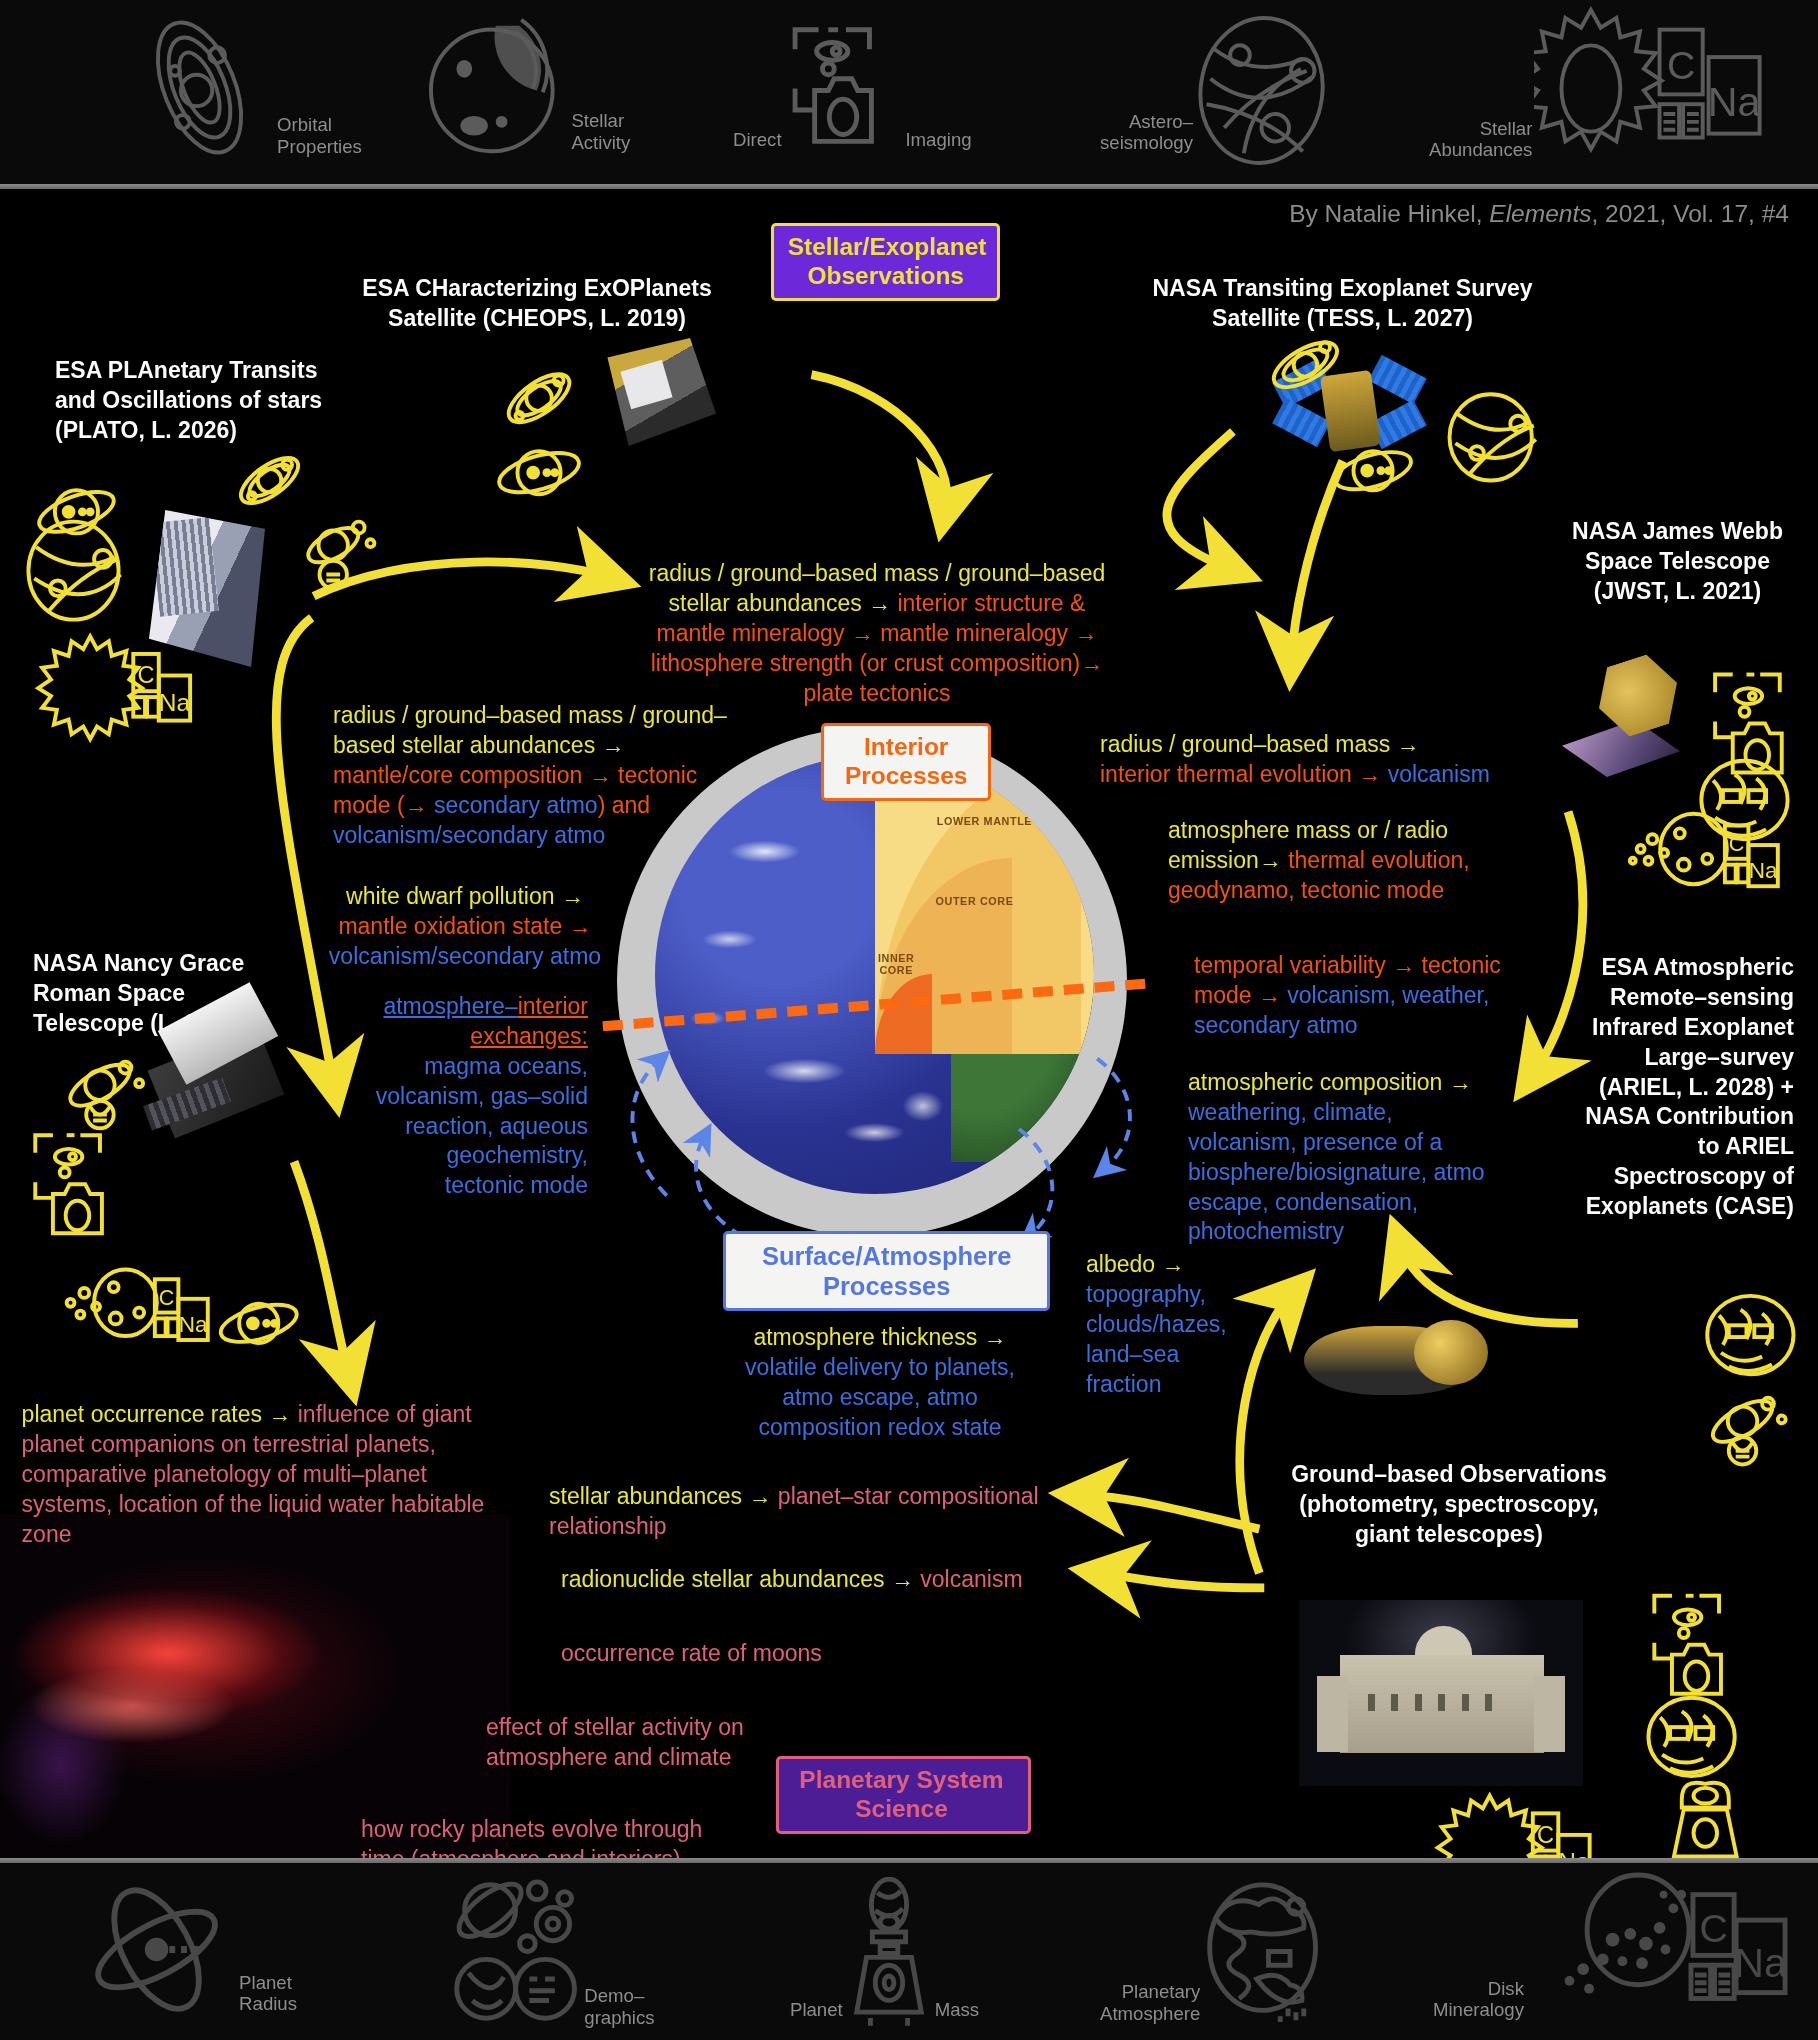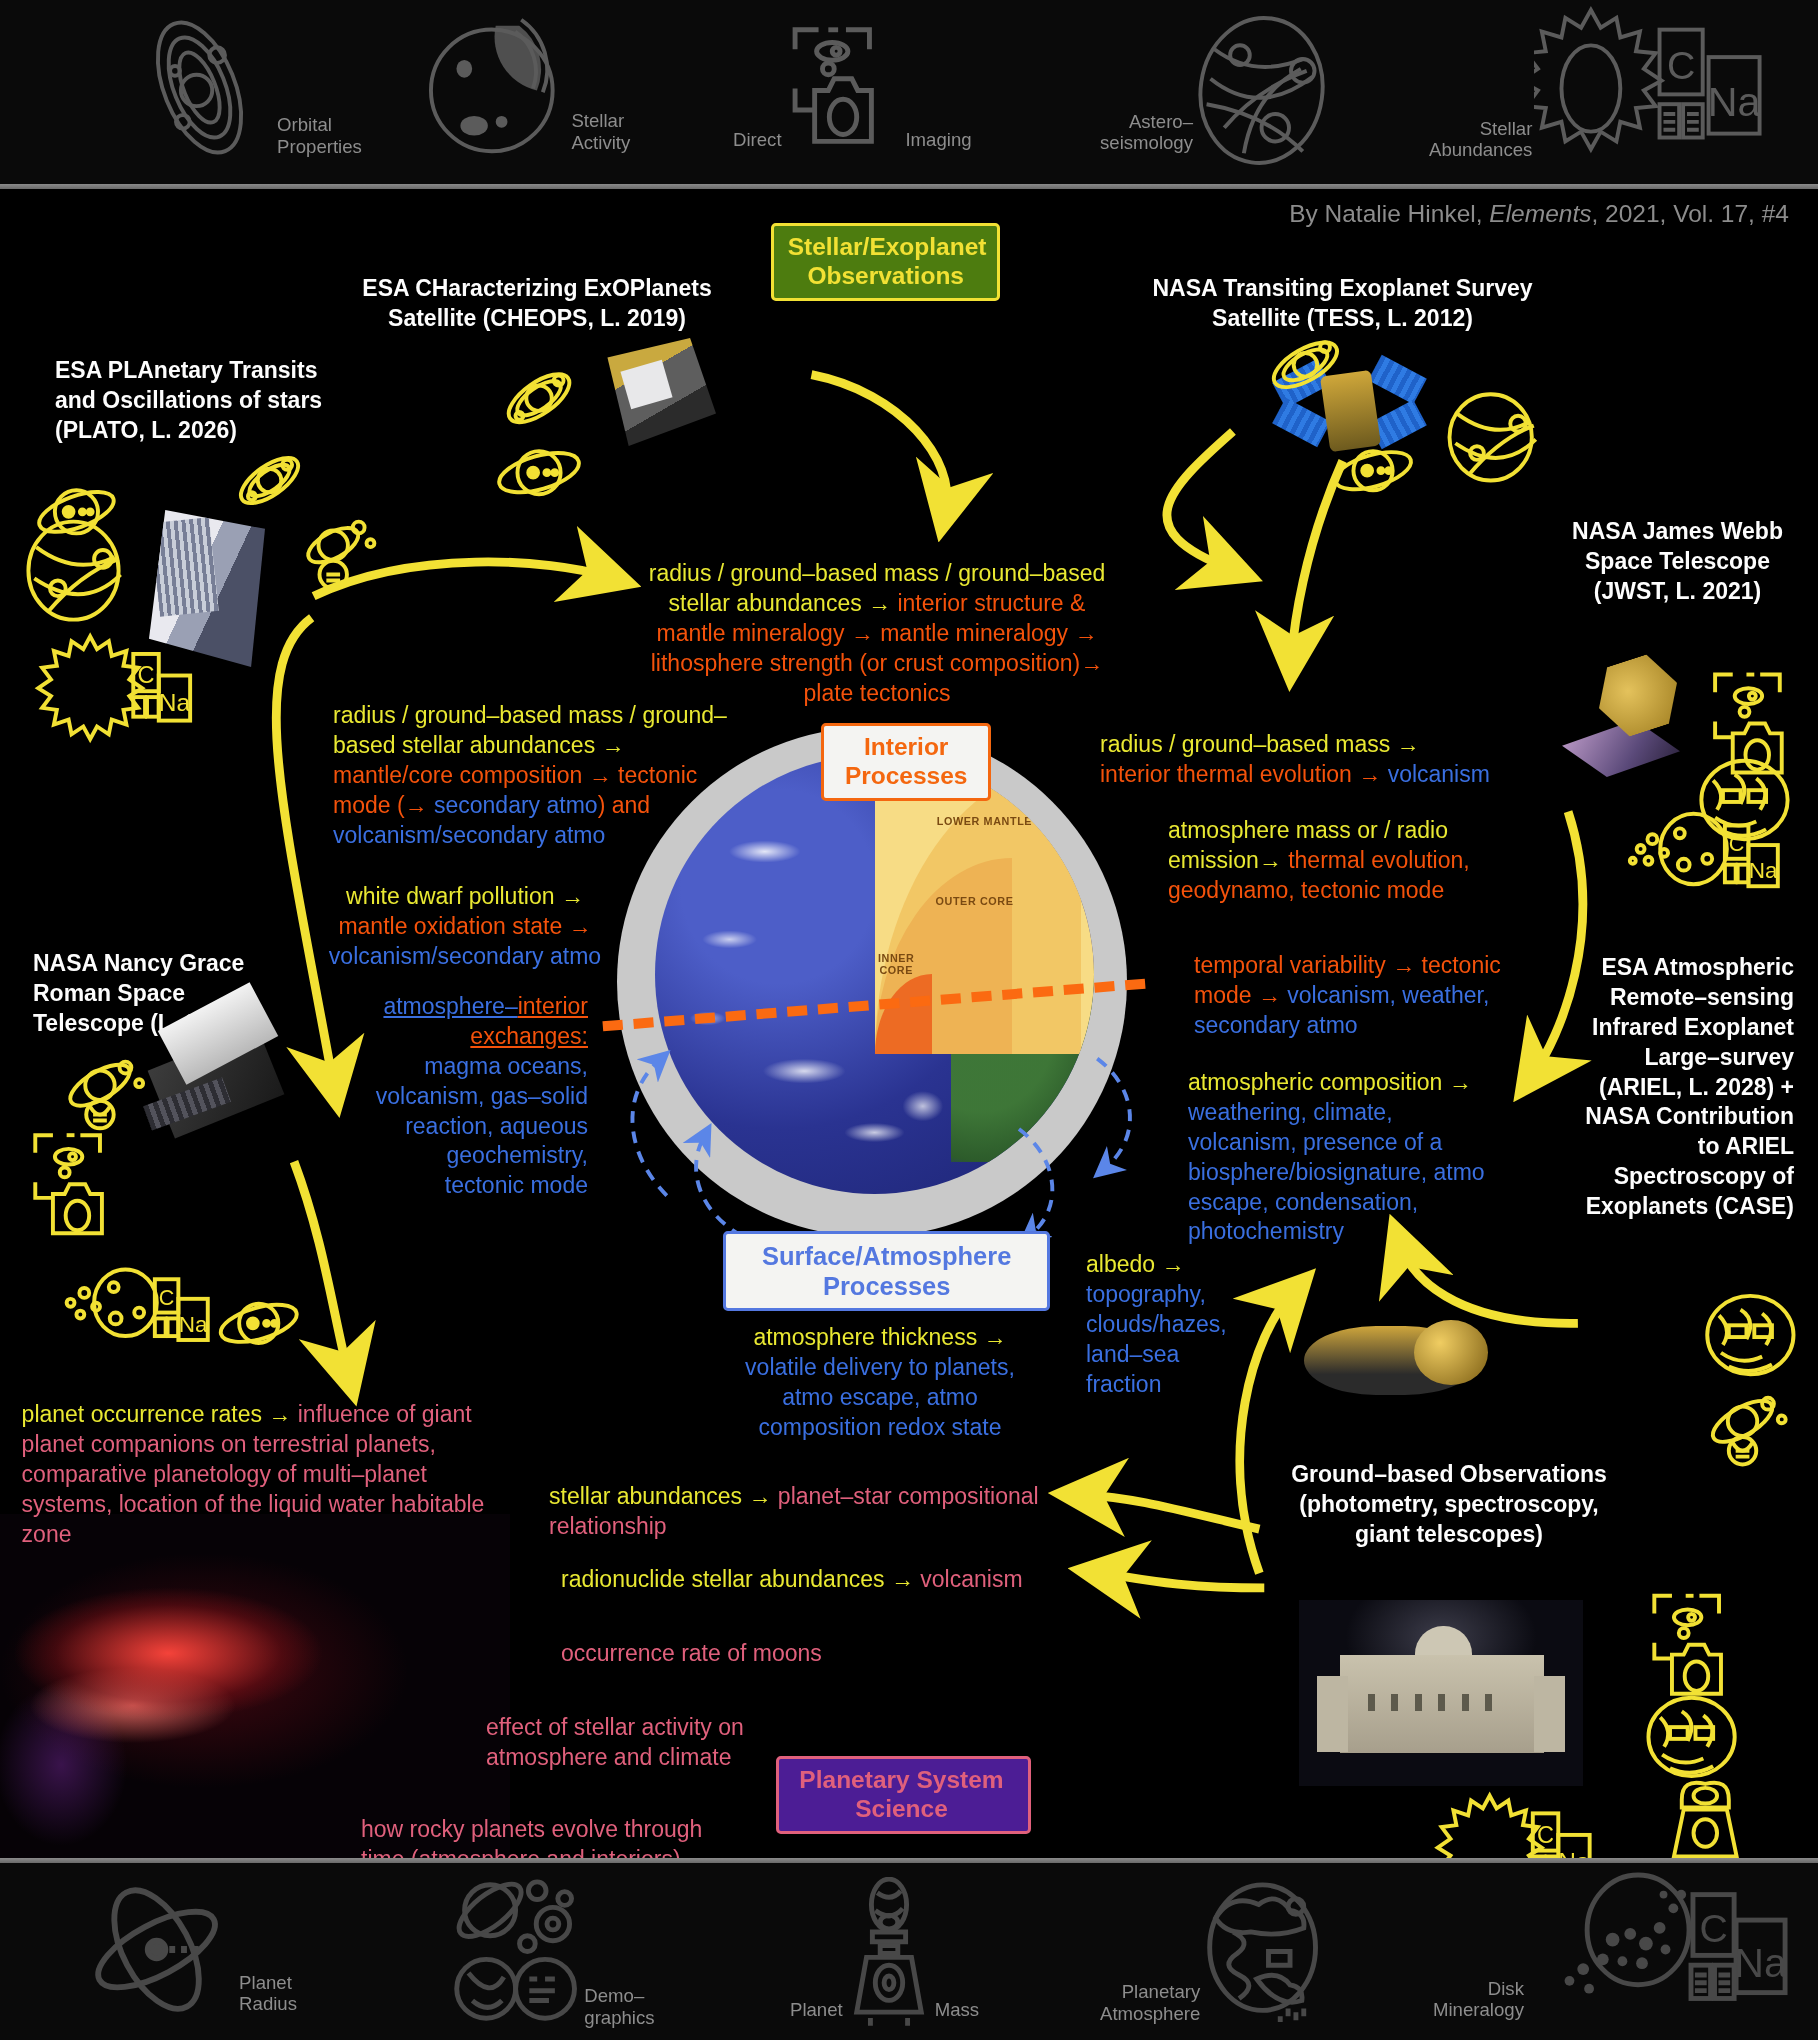--- a/index.html
+++ b/index.html
@@ -23,21 +23,21 @@
   #attrib{position:absolute;top:200px;right:29px;color:#8c8c8c;font-size:24.5px;}
   #attrib em{font-style:italic;}
 
   
   .mlabel{position:absolute;color:#fdfdfd;font-weight:bold;font-size:23px;
       line-height:1.3;text-shadow:1px 1px 2px #000;}
 
   
   .catbox{position:absolute;border-radius:4.9px;text-align:center;
       font-weight:bold;line-height:1.18;padding:6.9px 13.7px;}
-  #cat-stellar{top:223px;left:771px;width:196px;background:#4d7c0f;
+  #cat-stellar{top:223px;left:771px;width:196px;background:#6d28d9;
       border:3.9px solid #f2e134;color:#f2e134;font-size:24.5px;}
   #cat-interior{top:723px;left:821px;width:137px;background:#f4f4f2;
       border:3.9px solid #f4670f;color:#f4670f;font-size:24.5px;}
   #cat-surface{top:1231px;left:723px;width:294px;background:#f4f4f2;
       border:3.9px solid #5478e0;color:#5478e0;font-size:25.5px;}
   #cat-planetary{top:1756px;left:776px;width:225px;background:#4c1d95;
       border:3.9px solid #e0607c;color:#e0607c;font-size:24.5px;padding-left:10px;}
 
   
   .flow{position:absolute;font-size:23px;line-height:1.3;}
@@ -291,21 +291,21 @@
 
   <div class="catbox" id="cat-stellar" style="white-space:pre-line;">Stellar/Exoplanet
 Observations</div>
 
   <div class="mlabel" style="left:55px;top:356px;white-space:pre-line;">ESA PLAnetary Transits
 and Oscillations of stars
 (PLATO, L. 2026)</div>
   <div class="mlabel" style="left:341px;top:274px;white-space:pre-line;text-align:center;width:392px;">ESA CHaracterizing ExOPlanets
 Satellite (CHEOPS, L. 2019)</div>
   <div class="mlabel" style="left:1127px;top:274px;white-space:pre-line;text-align:center;width:431px;">NASA Transiting Exoplanet Survey
-Satellite (TESS, L. 2012)</div>
+Satellite (TESS, L. 2027)</div>
   <div class="mlabel" style="left:1555px;top:517px;white-space:pre-line;text-align:center;width:245px;">NASA James Webb
 Space Telescope
 (JWST, L. 2021)</div>
   <div class="mlabel" style="left:33px;top:949px;white-space:pre-line;">NASA Nancy Grace
 Roman Space
 Telescope (L. 2025)</div>
   <div class="mlabel" style="left:1547px;top:953px;white-space:pre-line;text-align:right;width:247px;">ESA Atmospheric
 Remote–sensing
 Infrared Exoplanet
 Large–survey

